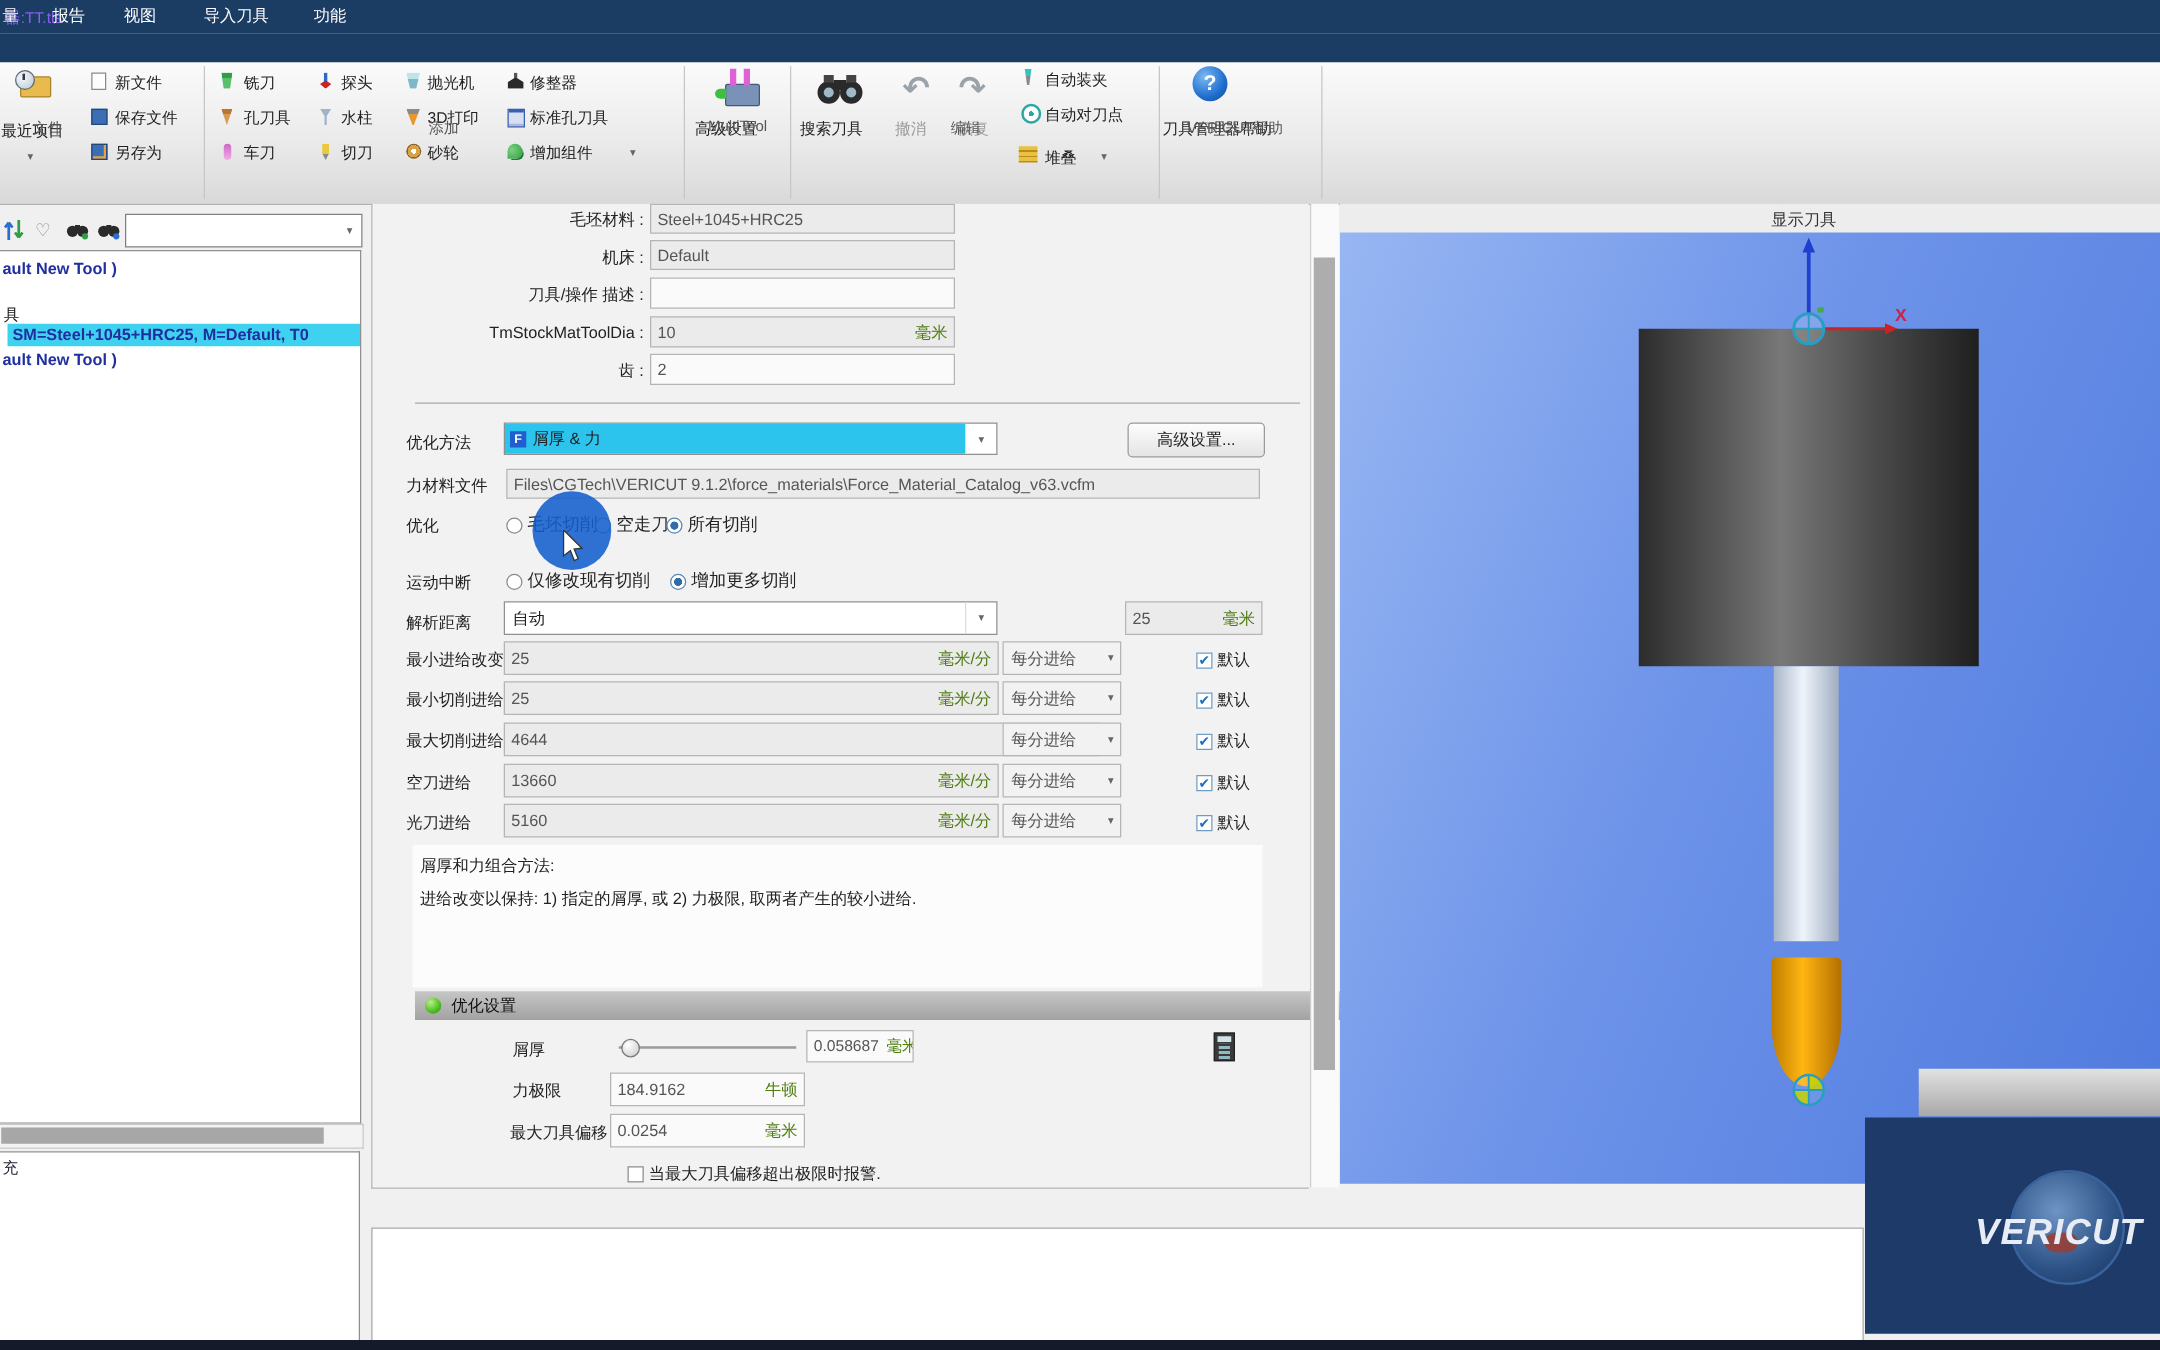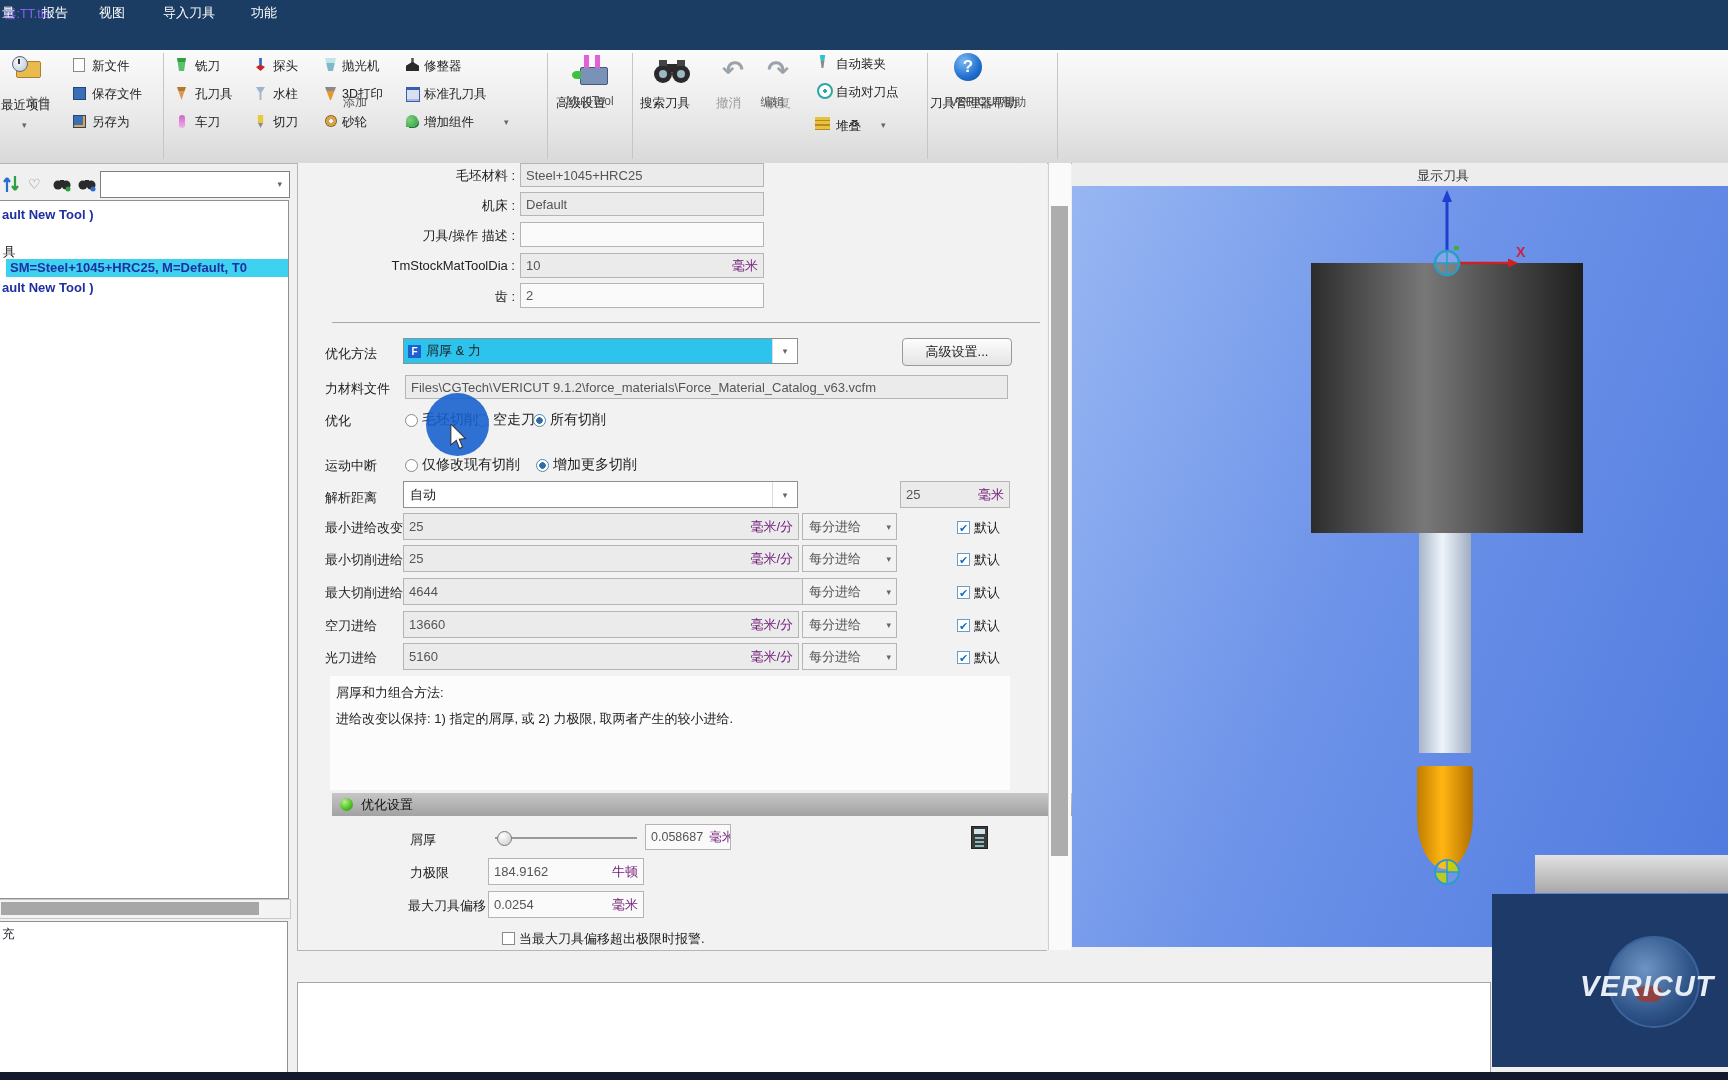--- a/index.html
+++ b/index.html
@@ -26,21 +26,21 @@
   .treeitem{font-weight:bold;color:#1f2fa0;white-space:nowrap;overflow:hidden;}
   .hl{background:#3fd2f0;}
   .hscroll{left:0;top:899px;width:290px;height:18px;background:#f3f3f3;border:1px solid #c9c9c9;border-left:none;}
   .hthumb{left:1px;top:2px;width:258px;height:13px;background:#a7a7a7;}
   .bottombox{left:0;top:921px;width:287px;height:150px;background:#fff;border:1px solid #8f8f8f;border-left:none;}
   
   .formpanel{left:297px;top:163px;width:749px;height:787px;background:#f2f2f2;border-left:1px solid #b5b5b5;border-bottom:1px solid #b5b5b5;}
   .flabel-r{text-align:right;font-size:13px;color:#222;}
   .field{background:#ebebeb;border:1px solid #b5b5b5;display:flex;align-items:center;padding:0 5px;font-size:13px;color:#555;box-sizing:border-box;white-space:nowrap;overflow:hidden;}
   .field.white{background:#fafafa;}
-  .unit{color:#701a75;margin-left:auto;padding-left:6px;}
+  .unit{color:#4d7c0f;margin-left:auto;padding-left:6px;}
   .combo{background:#fff;border:1px solid #8f8f8f;display:flex;align-items:center;font-size:13px;box-sizing:border-box;}
   .combo .txt{padding-left:6px;}
   .combo .cgrip{margin-left:auto;width:24px;align-self:stretch;border-left:1px solid #dcdcdc;display:flex;align-items:center;justify-content:center;}
   .rad{font-size:14px;color:#222;display:inline-flex;align-items:center;}
   .rad::before{content:"";width:11px;height:11px;border:1px solid #8a8a8a;border-radius:50%;background:#fff;margin-right:4px;}
   .rad.sel::before{background:radial-gradient(circle,#2f6ca8 0 3px,#fff 3.5px);border-color:#5a87ad;}
   .cb{display:inline-block;width:13px;height:13px;border:1px solid #6f9cc2;background:#fff;color:#1a6fc4;font-size:11px;line-height:12px;text-align:center;margin-right:4px;box-sizing:border-box;}
   .cb.empty{color:transparent;border-color:#8a8a8a;}
   .btn{background:linear-gradient(#fdfdfd,#e4e4e4);border:1px solid #9a9a9a;border-radius:4px;font-size:13px;display:flex;align-items:center;justify-content:center;}
   .notebox{background:#fcfcfc;}

